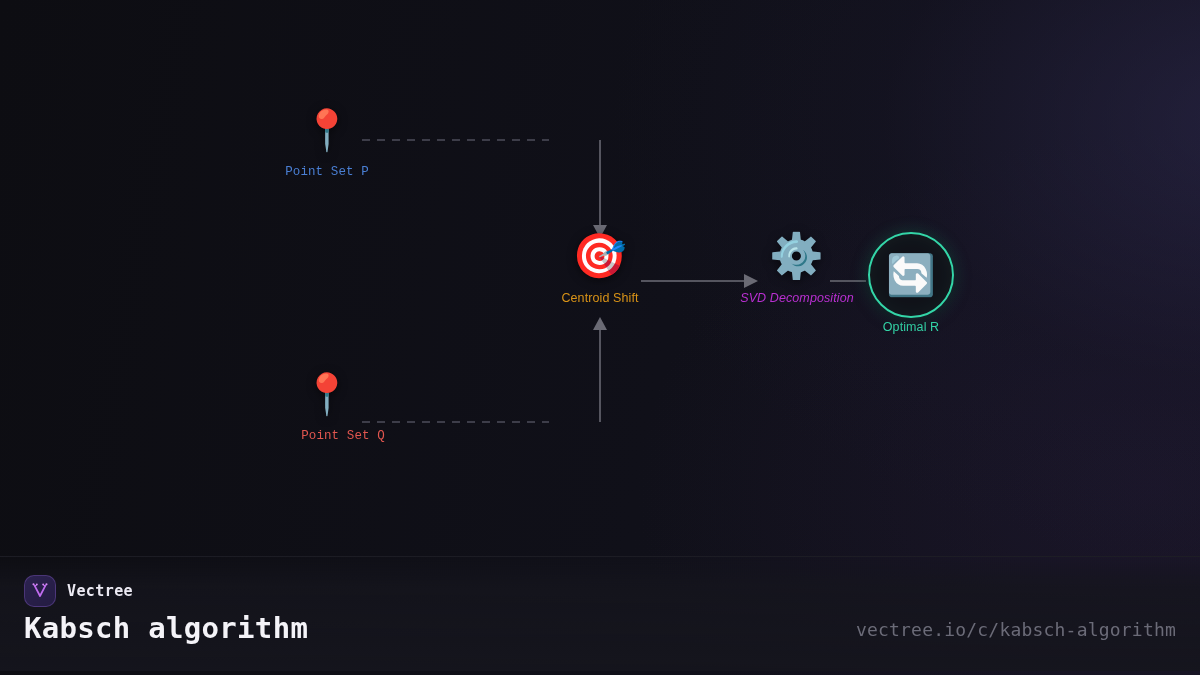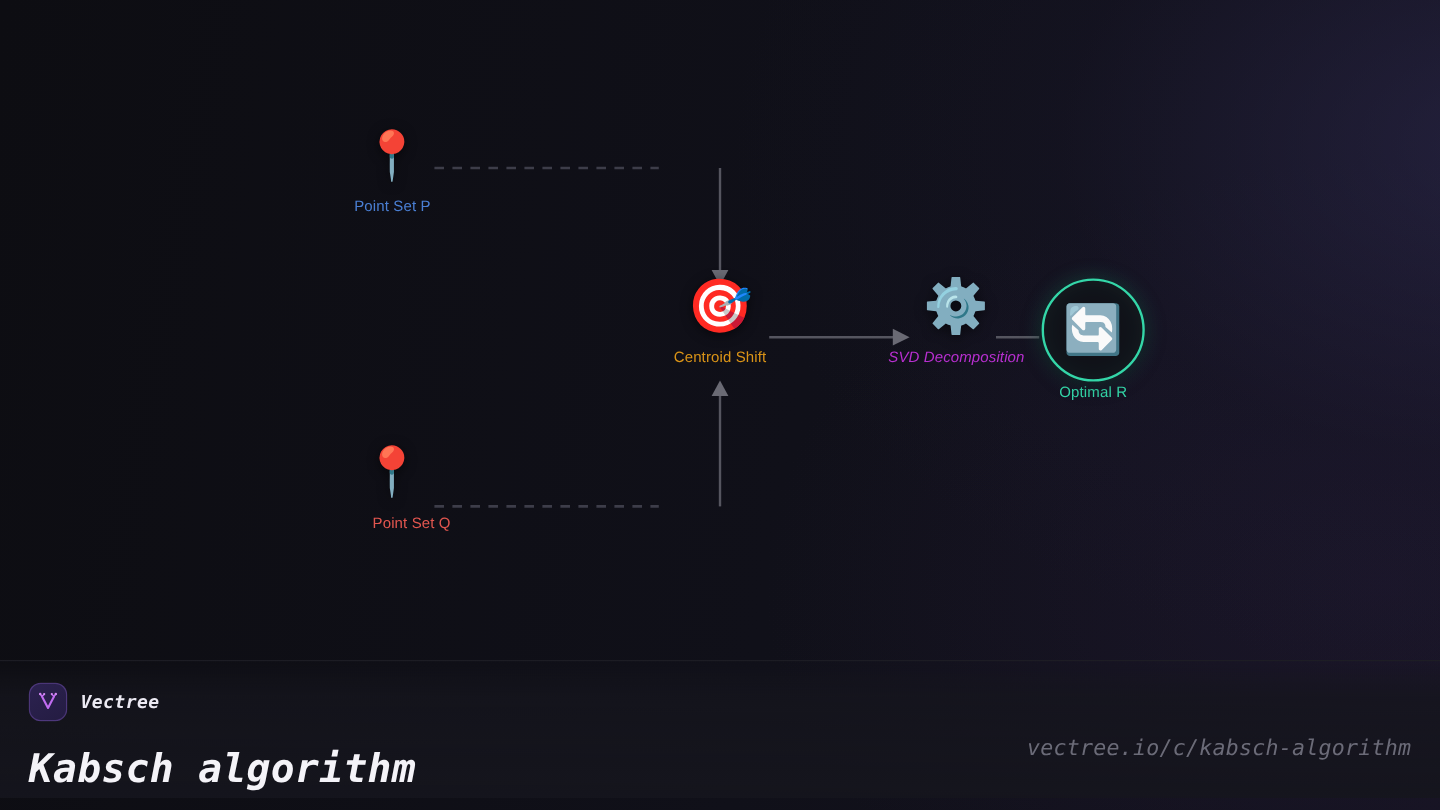--- a/index.html
+++ b/index.html
@@ -50,48 +50,47 @@
     border-radius:50%;
     border:2px solid #34d6a8;
     background:rgba(18,20,26,0.92);
     box-shadow:0 0 16px rgba(52,214,168,0.22), inset 0 0 22px rgba(52,214,168,0.06);
     font-size:40px;
   }
   .node.ringed .caption { margin-top:2px; }
 
   
   .node.pin .glyph { font-size:40px; width:46px; height:58px; }
-  .node.pin .caption { margin-top:6px; }
+  .node.pin .caption { margin-top:6px;font-family:Liberation Mono, monospace; }
 
   
   #footer {
-    position:absolute; left:0; right:0; bottom:10px;
+    position:absolute; left:0; right:0; bottom:4px;
     height:115px;
     background:linear-gradient(180deg, rgba(22,22,30,0.0) 0%, rgba(21,21,29,0.75) 26%, rgba(21,21,29,0.92) 100%);
     border-top:1px solid rgba(255,255,255,0.035);
     padding:18px 24px 8px 24px;
-    font-style:italic;
   }
   #brand-row { display:flex; align-items:center; gap:11px; }
   #brand-mark {
     width:32px; height:32px; border-radius:10px;
     background:linear-gradient(145deg,#2c2250 0%,#241c42 100%);
     border:1px solid rgba(160,110,235,0.30);
     display:flex; align-items:center; justify-content:center;
     flex:0 0 auto;
   }
   #brand-name {
     font-family:"DejaVu Sans Mono", monospace;
     font-size:15px; font-weight:700; color:#eceaf3;
     letter-spacing:0.4px;
   }
   #page-title {
-    margin-top:20px;
+    margin-top:4px;
     font-family:"DejaVu Sans Mono", monospace;
-    font-size:33px; font-weight:700; color:#f4f3f8;
+    font-size:29px; font-weight:700; color:#f4f3f8;
     letter-spacing:0.3px;
   }
   #page-url {
     position:absolute; right:24px; bottom:31px;
     font-family:"DejaVu Sans Mono", monospace;
     font-size:18px; color:#6b6b78; letter-spacing:0.2px;
   }
 </style>
 </head>
 <body>

